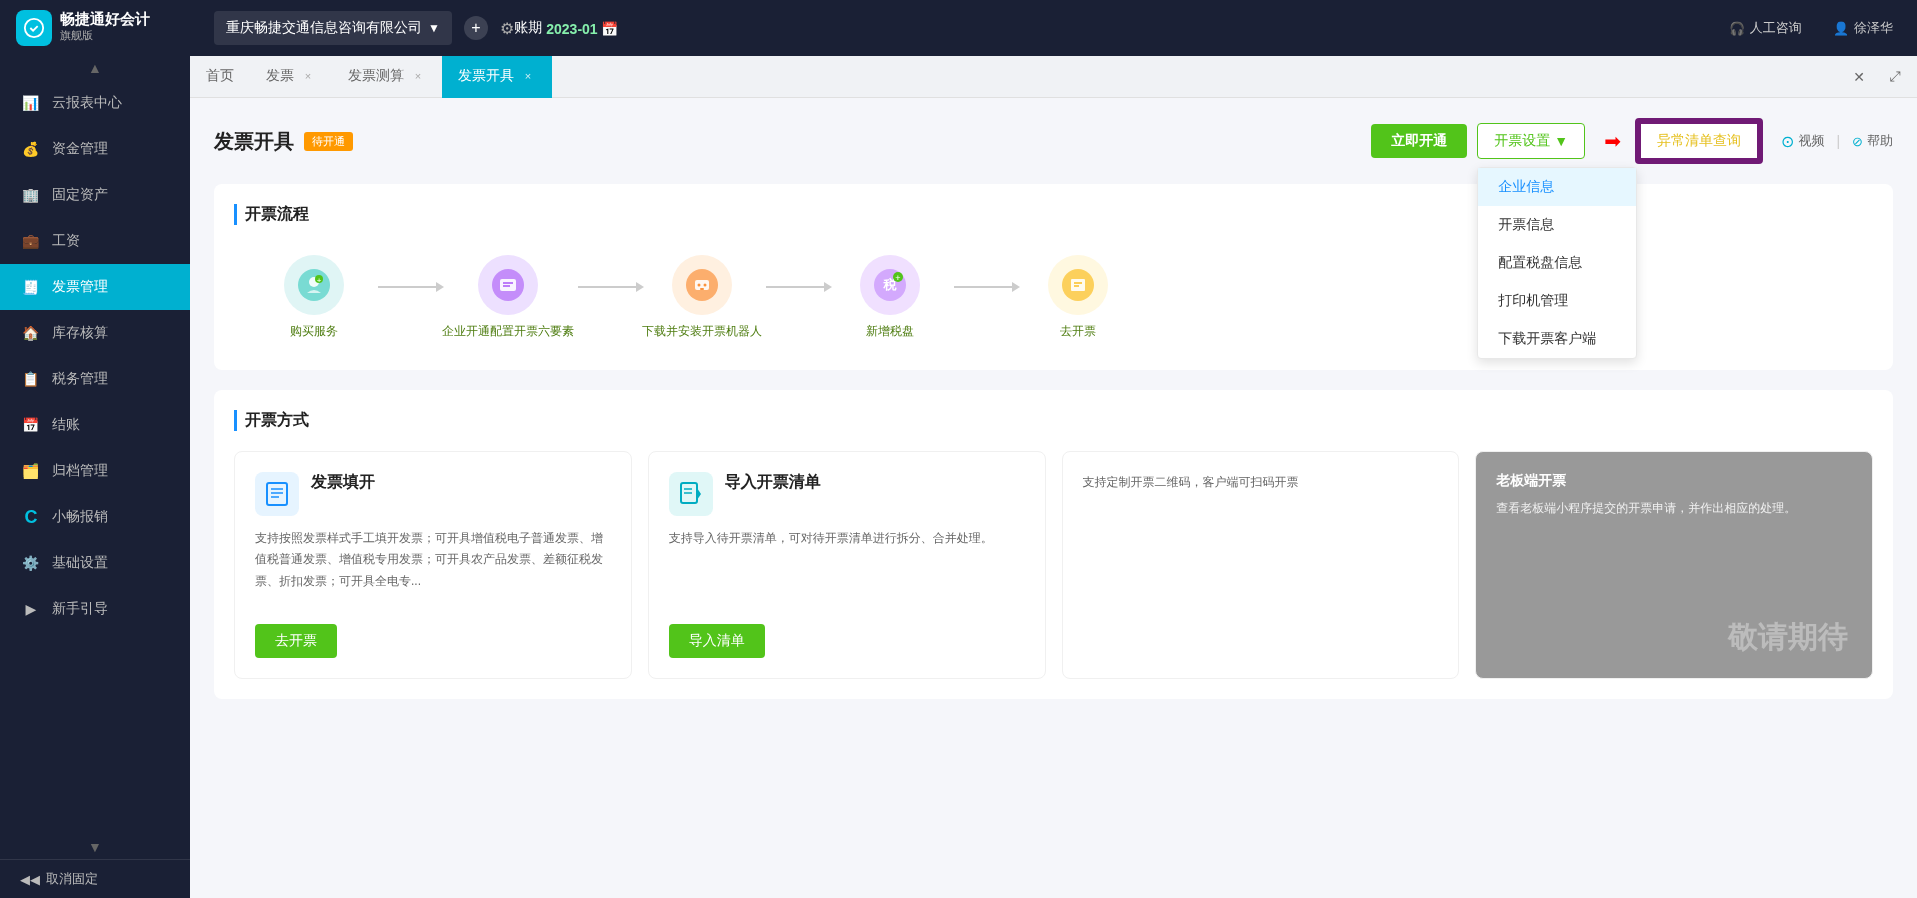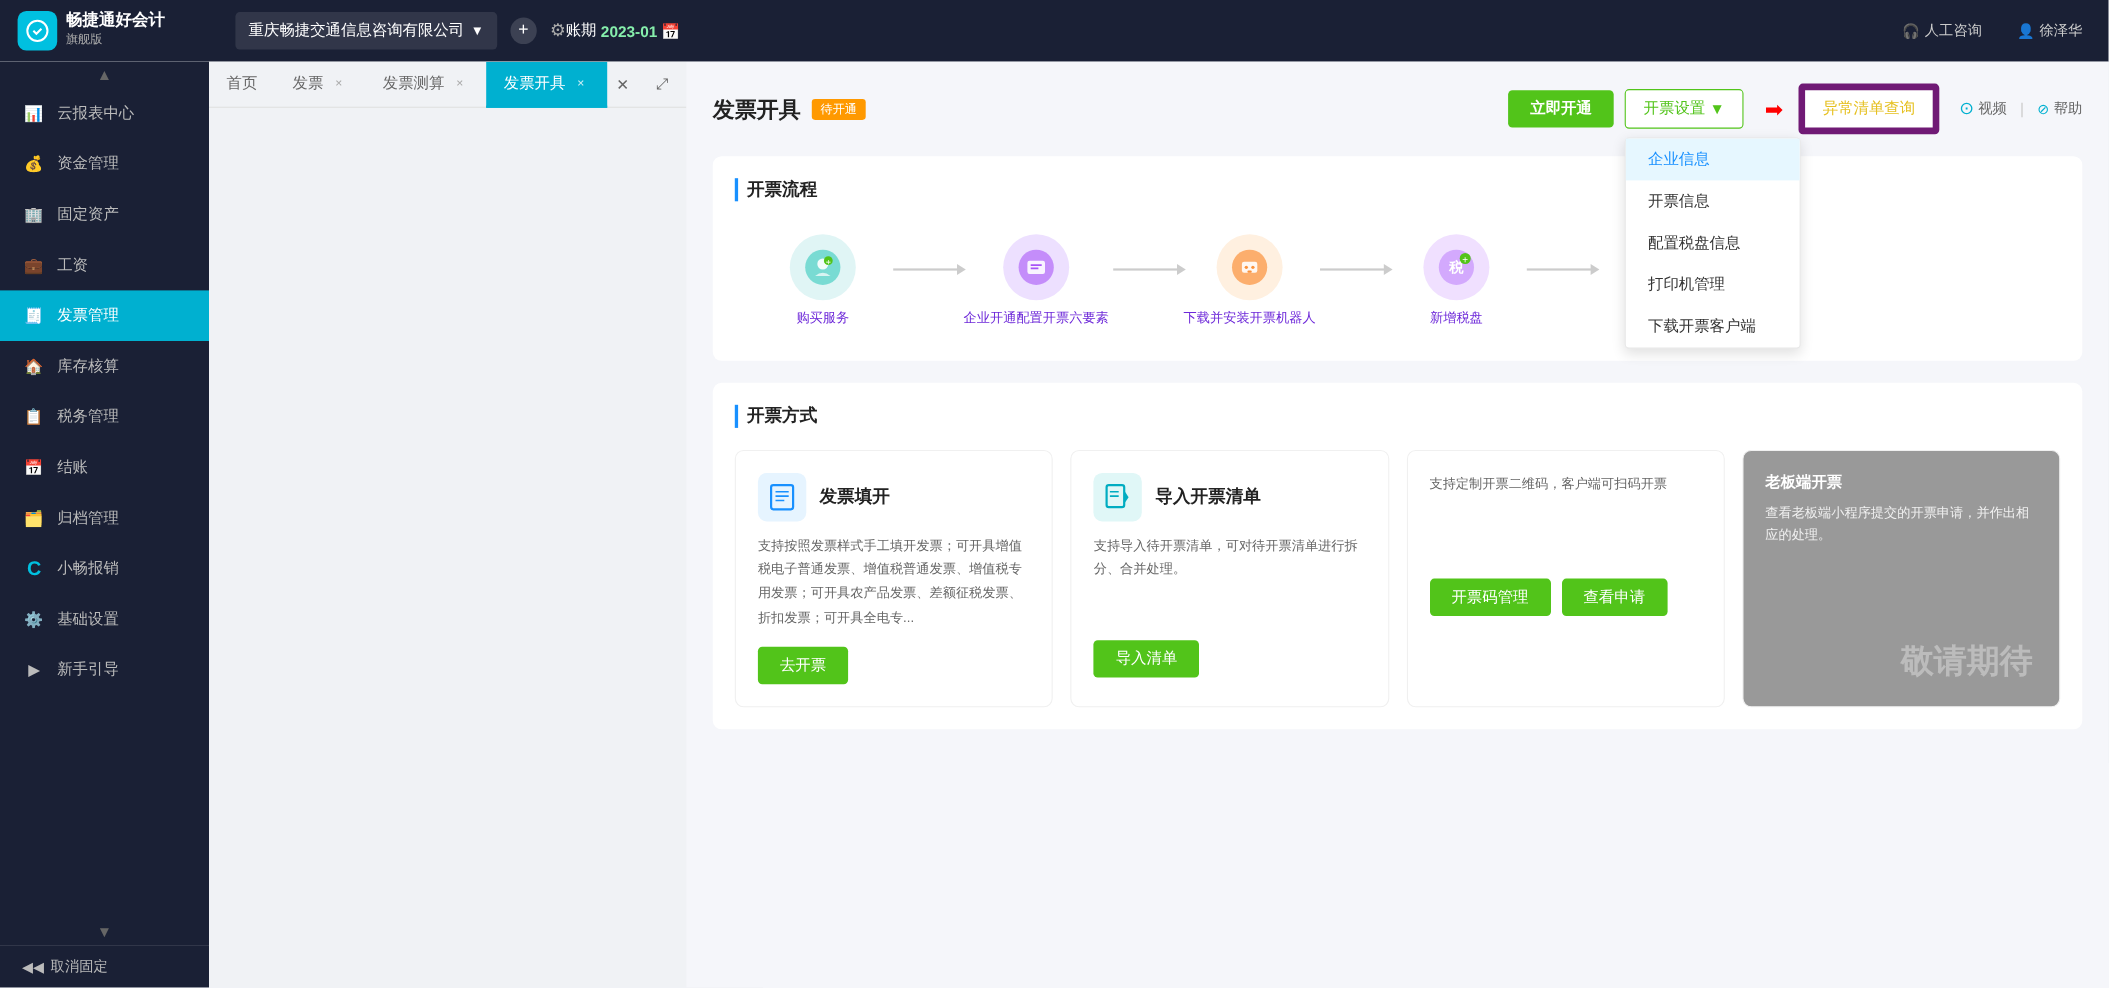--- a/index.html
+++ b/index.html
@@ -3,21 +3,21 @@
   <meta charset="utf-8">
   <style>
     * { box-sizing: border-box; margin: 0; padding: 0; }
     body { font-family: 'Microsoft YaHei', Arial, sans-serif; font-size: 14px; background: #f0f2f5; overflow: hidden; }
 
     
     .app-container { display: flex; flex-direction: column; height: 898px; width: 1917px; }
     .top-bar { height: 56px; background: #1a2035; display: flex; align-items: center; padding: 0 16px; flex-shrink: 0; }
     .main-area { display: flex; flex: 1; overflow: hidden; }
     .sidebar { width: 190px; background: #1a2035; display: flex; flex-direction: column; flex-shrink: 0; overflow: hidden; }
-    .content-area { flex: 1; display: flex; background: #f0f2f5; overflow: hidden; }
+    .content-area { flex: 1; display: flex; flex-direction: column; background: #f0f2f5; overflow: hidden; }
     .tab-bar { height: 42px; background: #f0f2f5; display: flex; align-items: center; padding: 0 0 0 0; border-bottom: 1px solid #e0e0e0; flex-shrink: 0; }
     .page-content { flex: 1; background: #f5f6fa; padding: 20px 24px; overflow-y: auto; position: relative; }
 
     
     .logo-area { width: 190px; display: flex; align-items: flex-start; gap: 8px; flex-shrink: 0; }
     .logo-icon { width: 36px; height: 36px; background: #00c0e0; border-radius: 8px; display: flex; align-items: center; justify-content: center; }
     .logo-icon svg { width: 22px; height: 22px; }
     .logo-text { color: #fff; font-size: 15px; font-weight: bold; line-height: 1.2; }
     .logo-sub { color: #aaa; font-size: 11px; }
     .company-selector { display: flex; align-items: center; gap: 6px; background: rgba(255,255,255,0.1); border-radius: 4px; padding: 8px 12px; cursor: pointer; color: #fff; font-size: 14px; margin-left: 8px; }
@@ -59,29 +59,29 @@
 
     
     .flow-steps { display: flex; align-items: center; gap: 0; padding: 10px 20px; }
     .flow-step { display: flex; flex-direction: column; align-items: center; gap: 8px; min-width: 120px; }
     .step-icon-wrap { width: 60px; height: 60px; border-radius: 50%; display: flex; align-items: center; justify-content: center; font-size: 28px; }
     .step-icon-teal { background: #e0f5f5; }
     .step-icon-purple { background: #ede0ff; }
     .step-icon-orange { background: #fff0e0; }
     .step-icon-violet { background: #f0e0ff; }
     .step-icon-gold { background: #fff8e0; }
-    .step-label { font-size: 12px; color: #6d28d9; text-align: left; line-height: 1.4; }
+    .step-label { font-size: 12px; color: #4d7c0f; text-align: left; line-height: 1.4; }
     .step-divider { width: 60px; height: 2px; background: #ccc; margin: 0 4px; margin-bottom: 20px; flex-shrink: 0; position: relative; }
     .step-divider::after { content: ''; position: absolute; right: -6px; top: -4px; border-left: 8px solid #ccc; border-top: 5px solid transparent; border-bottom: 5px solid transparent; }
 
     
     .method-cards { display: grid; grid-template-columns: repeat(4, 1fr); gap: 16px; }
     .method-card { background: #fff; border-radius: 8px; padding: 20px; border: 1px solid #f0f0f0; }
     .method-card.disabled { background: #bbb; color: #fff; }
-    .method-card-header { display: flex; align-items: center; gap: 12px; margin-bottom: 12px; }
+    .method-card-header { display: flex; gap: 12px; margin-bottom: 12px; }
     .method-icon { width: 44px; height: 44px; border-radius: 8px; display: flex; align-items: center; justify-content: center; font-size: 22px; }
     .method-icon-blue { background: #e6f4ff; }
     .method-icon-cyan { background: #e0f7f7; }
     .method-icon-teal { background: #e0f5ed; }
     .method-title { font-size: 16px; font-weight: bold; color: #222; }
     .method-desc { font-size: 12px; color: #666; line-height: 1.8; min-height: 80px; }
     .method-btn { margin-top: 16px; background: #52c41a; color: #fff; border: none; border-radius: 4px; padding: 8px 20px; font-size: 14px; cursor: pointer; }
     .disabled-text { color: #fff; font-size: 14px; font-weight: bold; margin-bottom: 8px; }
     .disabled-sub { color: rgba(255,255,255,0.85); font-size: 12px; line-height: 1.7; }
 
@@ -379,24 +379,20 @@
                   </svg>
                 </div>
                 <span class="method-title">导入开票清单</span>
               </div>
               <div class="method-desc">支持导入待开票清单，可对待开票清单进行拆分、合并处理。</div>
               <button class="method-btn">导入清单</button>
             </div>
 
             <div class="method-card">
               <div class="method-desc">支持定制开票二维码，客户端可扫码开票</div>
-              <div style="display:flex; gap:10px; margin-top:16px;">
-                <button class="method-btn" style="margin-top:0;">开票码管理</button>
-                <button class="method-btn" style="margin-top:0;">查看申请</button>
-              </div>
             </div>
 
             <div class="method-card disabled" style="position:relative; background: #999; min-height: 180px;">
               <div class="disabled-text">老板端开票</div>
               <div class="disabled-sub">查看老板端小程序提交的开票申请，并作出相应的处理。</div>
               <div style="position:absolute; bottom:20px; right:24px; font-size:30px; font-weight:bold; color:rgba(255,255,255,0.35); writing-mode: horizontal-tb;">敬请期待</div>
             </div>
 
           </div>
         </div>

